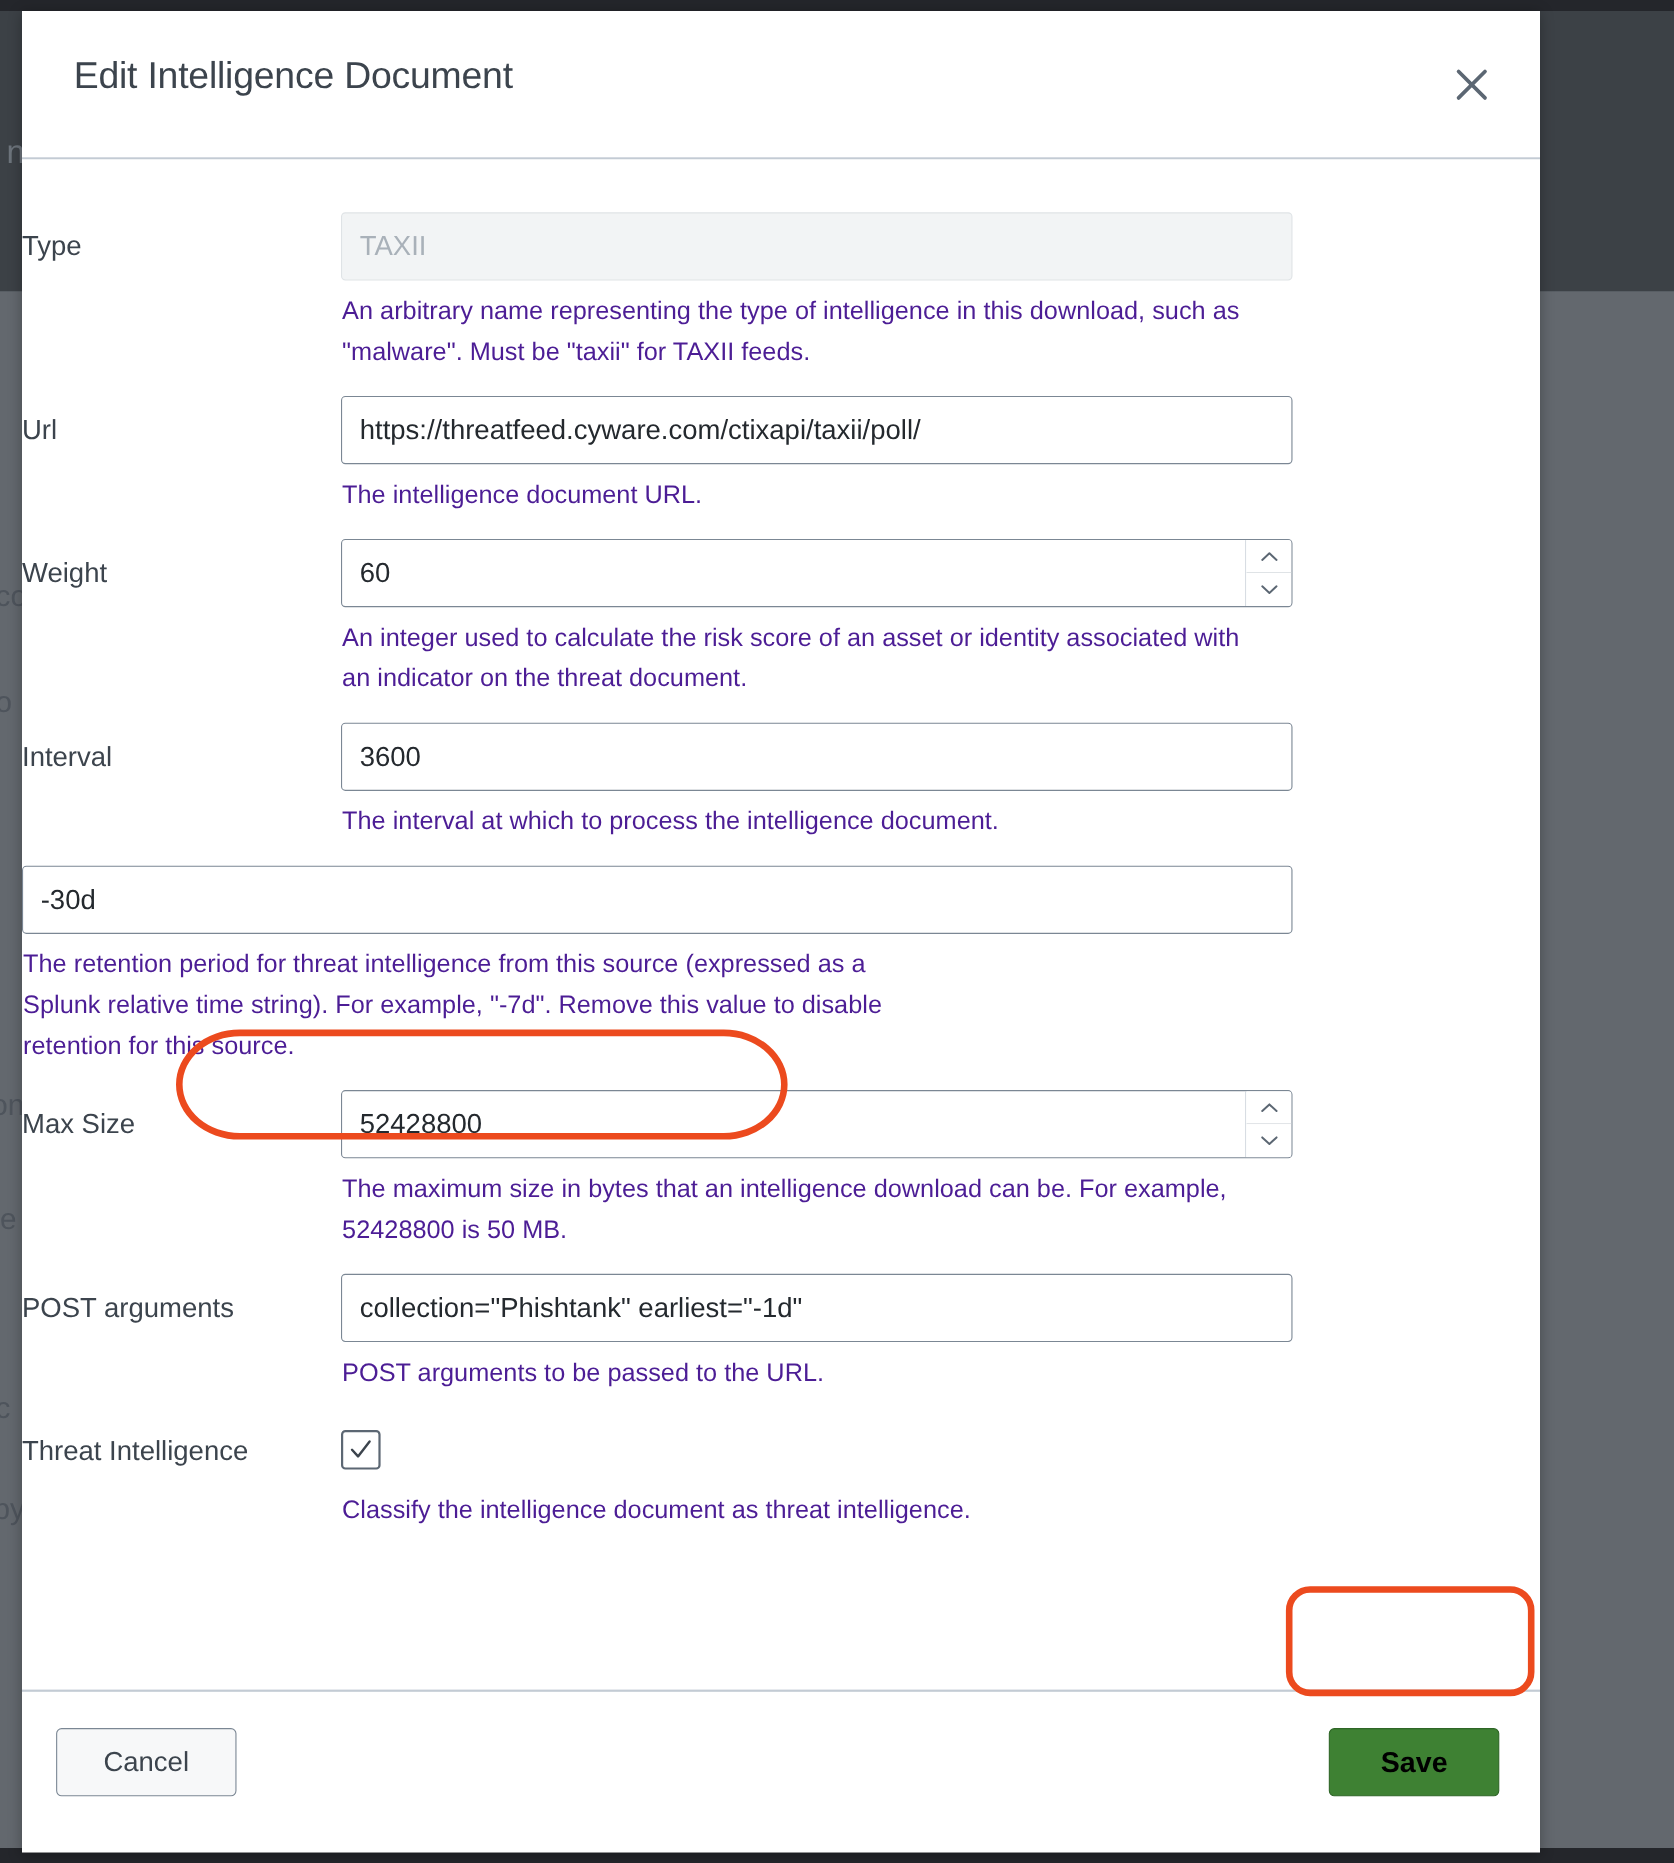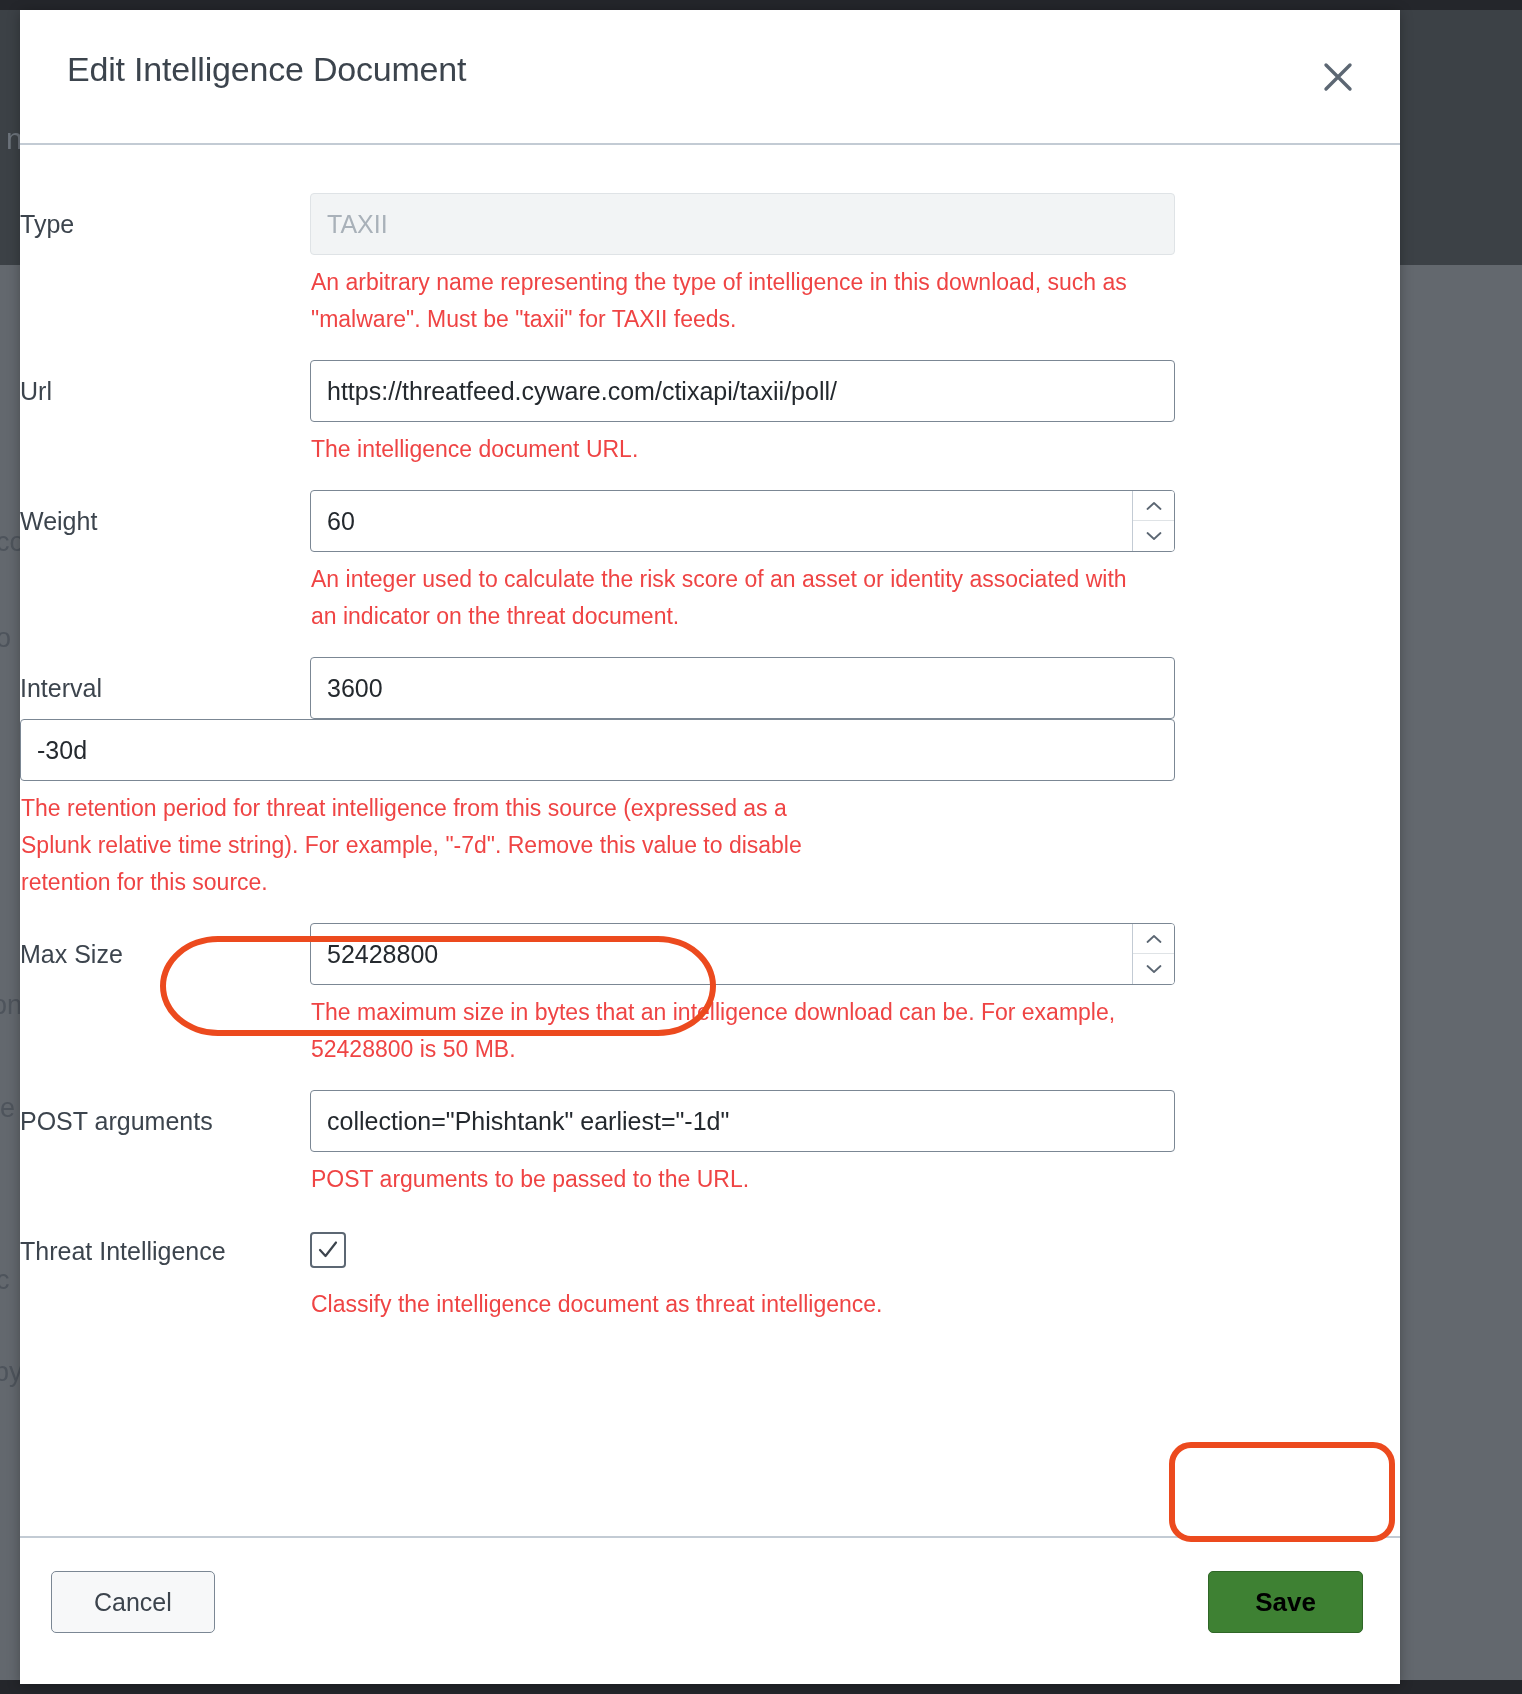--- a/index.html
+++ b/index.html
@@ -130,21 +130,21 @@
   }
   input.txt.disabled {
     background: #f2f4f5;
     border-color: #dfe3e6;
     color: #0f766e;
   }
   input.txt::placeholder { color: #a9b1b9; }
 
   .help {
     font-size: 23px;
-    color: #ef4444;
+    color: #4c1d95;
     line-height: 37px;
     margin: 9px 0 22px 1px;
     max-width: 830px;
   }
 
   
   .spinner {
     position: absolute;
     right: 1px; top: 1px;
     width: 42px; height: 60px;
@@ -302,20 +302,21 @@
         <div class="help">An integer used to calculate the risk score of an asset or identity associated with an indicator on the threat document.</div>
       </div>
     </div>
 
     <div class="form-row">
       <div class="form-label">Interval</div>
       <div class="field-col">
         <div class="control">
           <input class="txt" type="text" value="3600" style="">
         </div>
+        <div class="help">The interval at which to process the intelligence document.</div>
       </div>
     </div>
 
     <div class="form-row">
       <div class="field-col">
         <div class="control">
           <input class="txt" type="text" value="-30d" style="">
         </div>
         <div class="help">The retention period for threat intelligence from this source (expressed as a Splunk relative time string). For example, "-7d". Remove this value to disable retention for this source.</div>
       </div>

